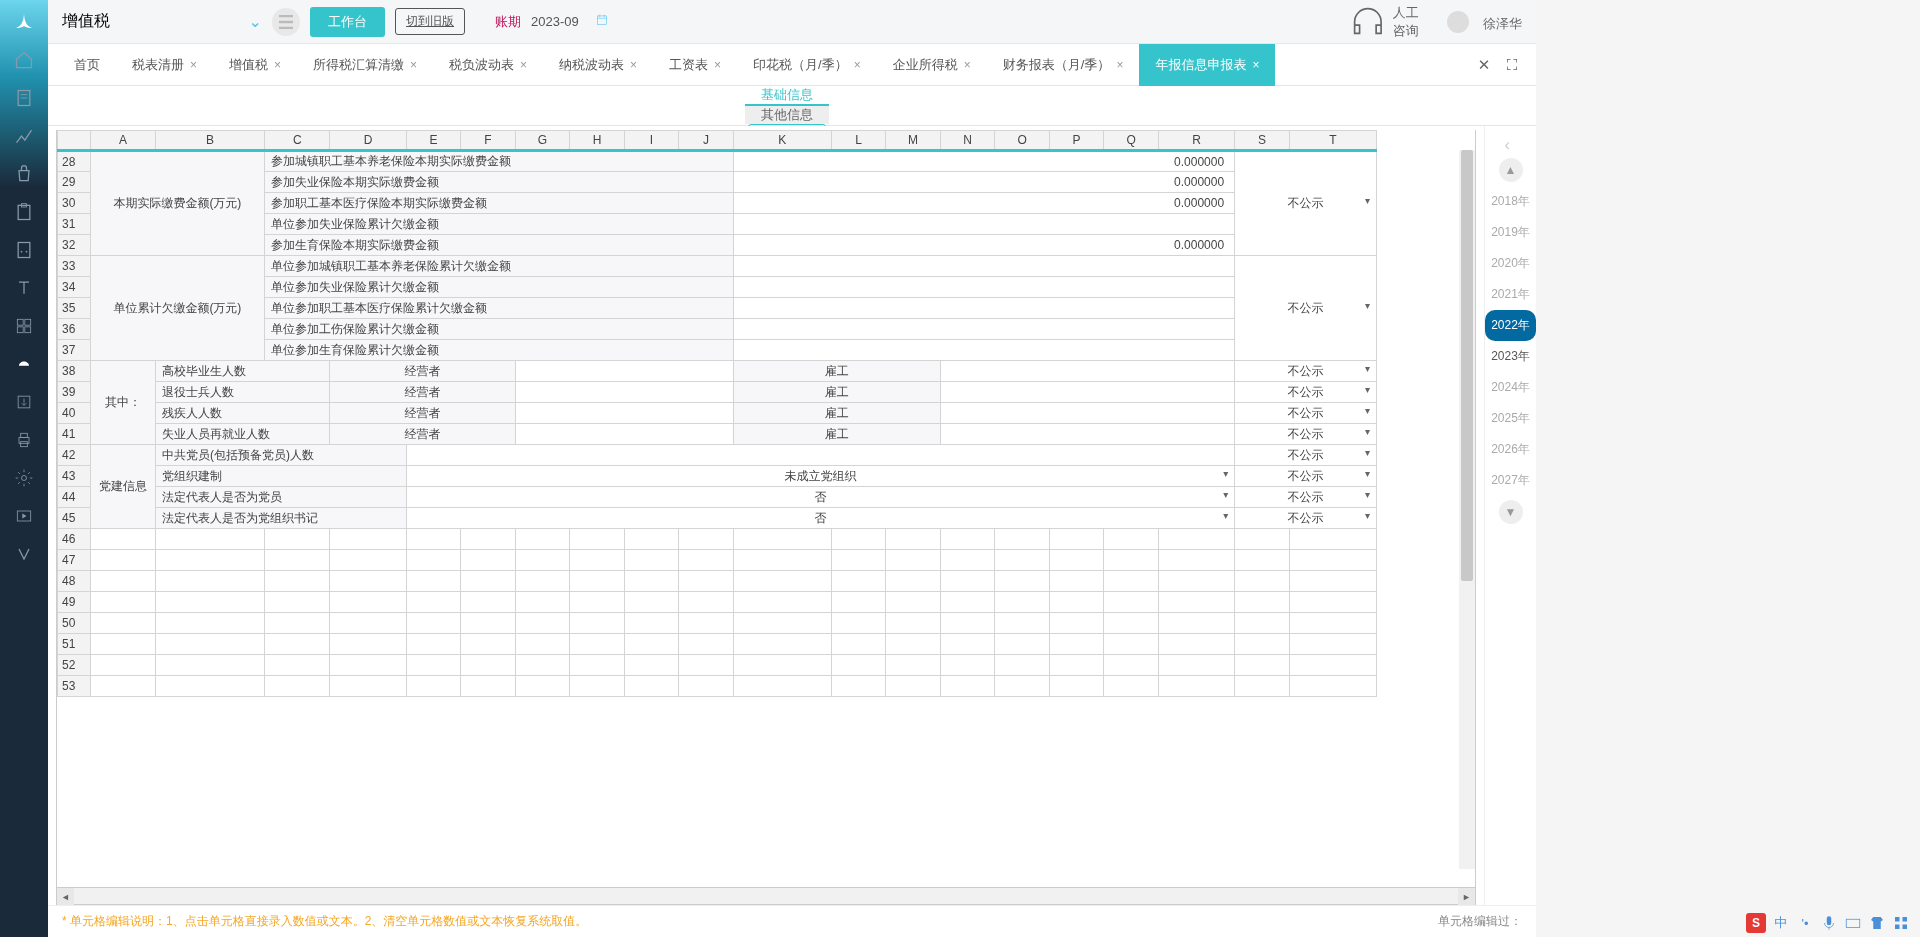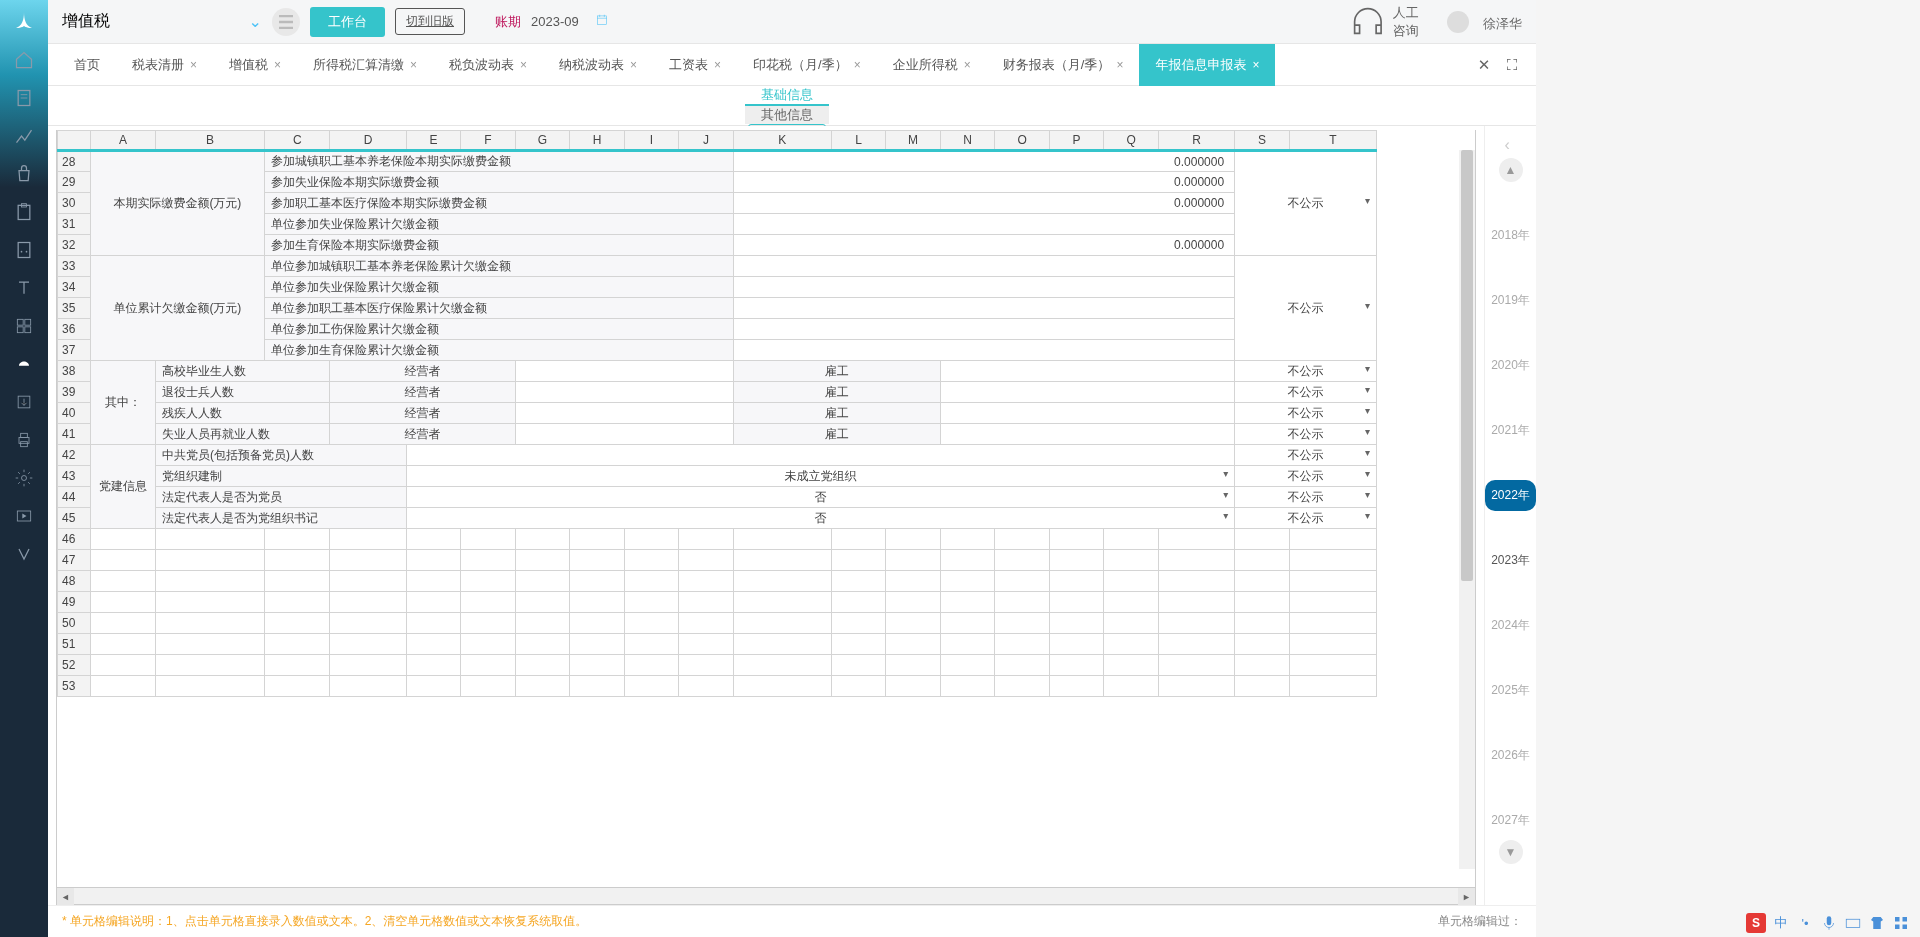--- a/index.html
+++ b/index.html
@@ -63,21 +63,21 @@
 table.sheet .dd::after { content: "▾"; position: absolute; right: 6px; color: #666; font-size: 10px; }
 
 .vscroll { position: absolute; right: 0; top: 20px; bottom: 18px; width: 16px; background: #f1f1f1; }
 .vscroll .thumb { position: absolute; left: 2px; right: 2px; top: 0; height: 60%; background: #c8c8c8; border-radius: 2px; }
 .hscroll { height: 17px; background: #f1f1f1; position: relative; border: 1px solid #ccc; border-top: none; }
 .hscroll .arrow-l, .hscroll .arrow-r { position: absolute; top: 0; width: 17px; height: 17px; background: #e8e8e8; display: flex; align-items: center; justify-content: center; font-size: 9px; color: #666; }
 .hscroll .arrow-l { left: 0; } .hscroll .arrow-r { right: 0; }
 
 .year-rail { width: 52px; background: #fff; border-left: 1px solid #eee; display: flex; flex-direction: column; align-items: center; padding: 10px 0; gap: 4px; }
 .year-rail .rail-btn { width: 24px; height: 24px; border-radius: 50%; background: #eee; color: #999; display: flex; align-items: center; justify-content: center; cursor: pointer; font-size: 12px; }
-.year-rail .year { font-size: 12px; color: #aaa; padding: 7px 6px; cursor: pointer; border-radius: 10px; margin-top: 34px; }
+.year-rail .year { font-size: 12px; color: #aaa; padding: 7px 6px; cursor: pointer; border-radius: 10px; }
 .year-rail .year.active { background: #0369a1; color: #fff; }
 .year-rail .year.next { color: #555; }
 
 .footer { height: 32px; background: #fff; border-top: 1px solid #eee; display: flex; align-items: center; padding: 0 14px; font-size: 12px; }
 .footer .hint { color: #f5a623; }
 .footer .spacer { flex: 1; }
 .footer .edit-info { color: #888; }
 
 .ime-bar { position: absolute; right: 10px; bottom: 4px; display: flex; gap: 6px; align-items: center; }
 .ime-bar .ime-s { width: 20px; height: 20px; background: #e53935; color: #fff; border-radius: 3px; display: flex; align-items: center; justify-content: center; font-weight: bold; font-size: 12px; }

